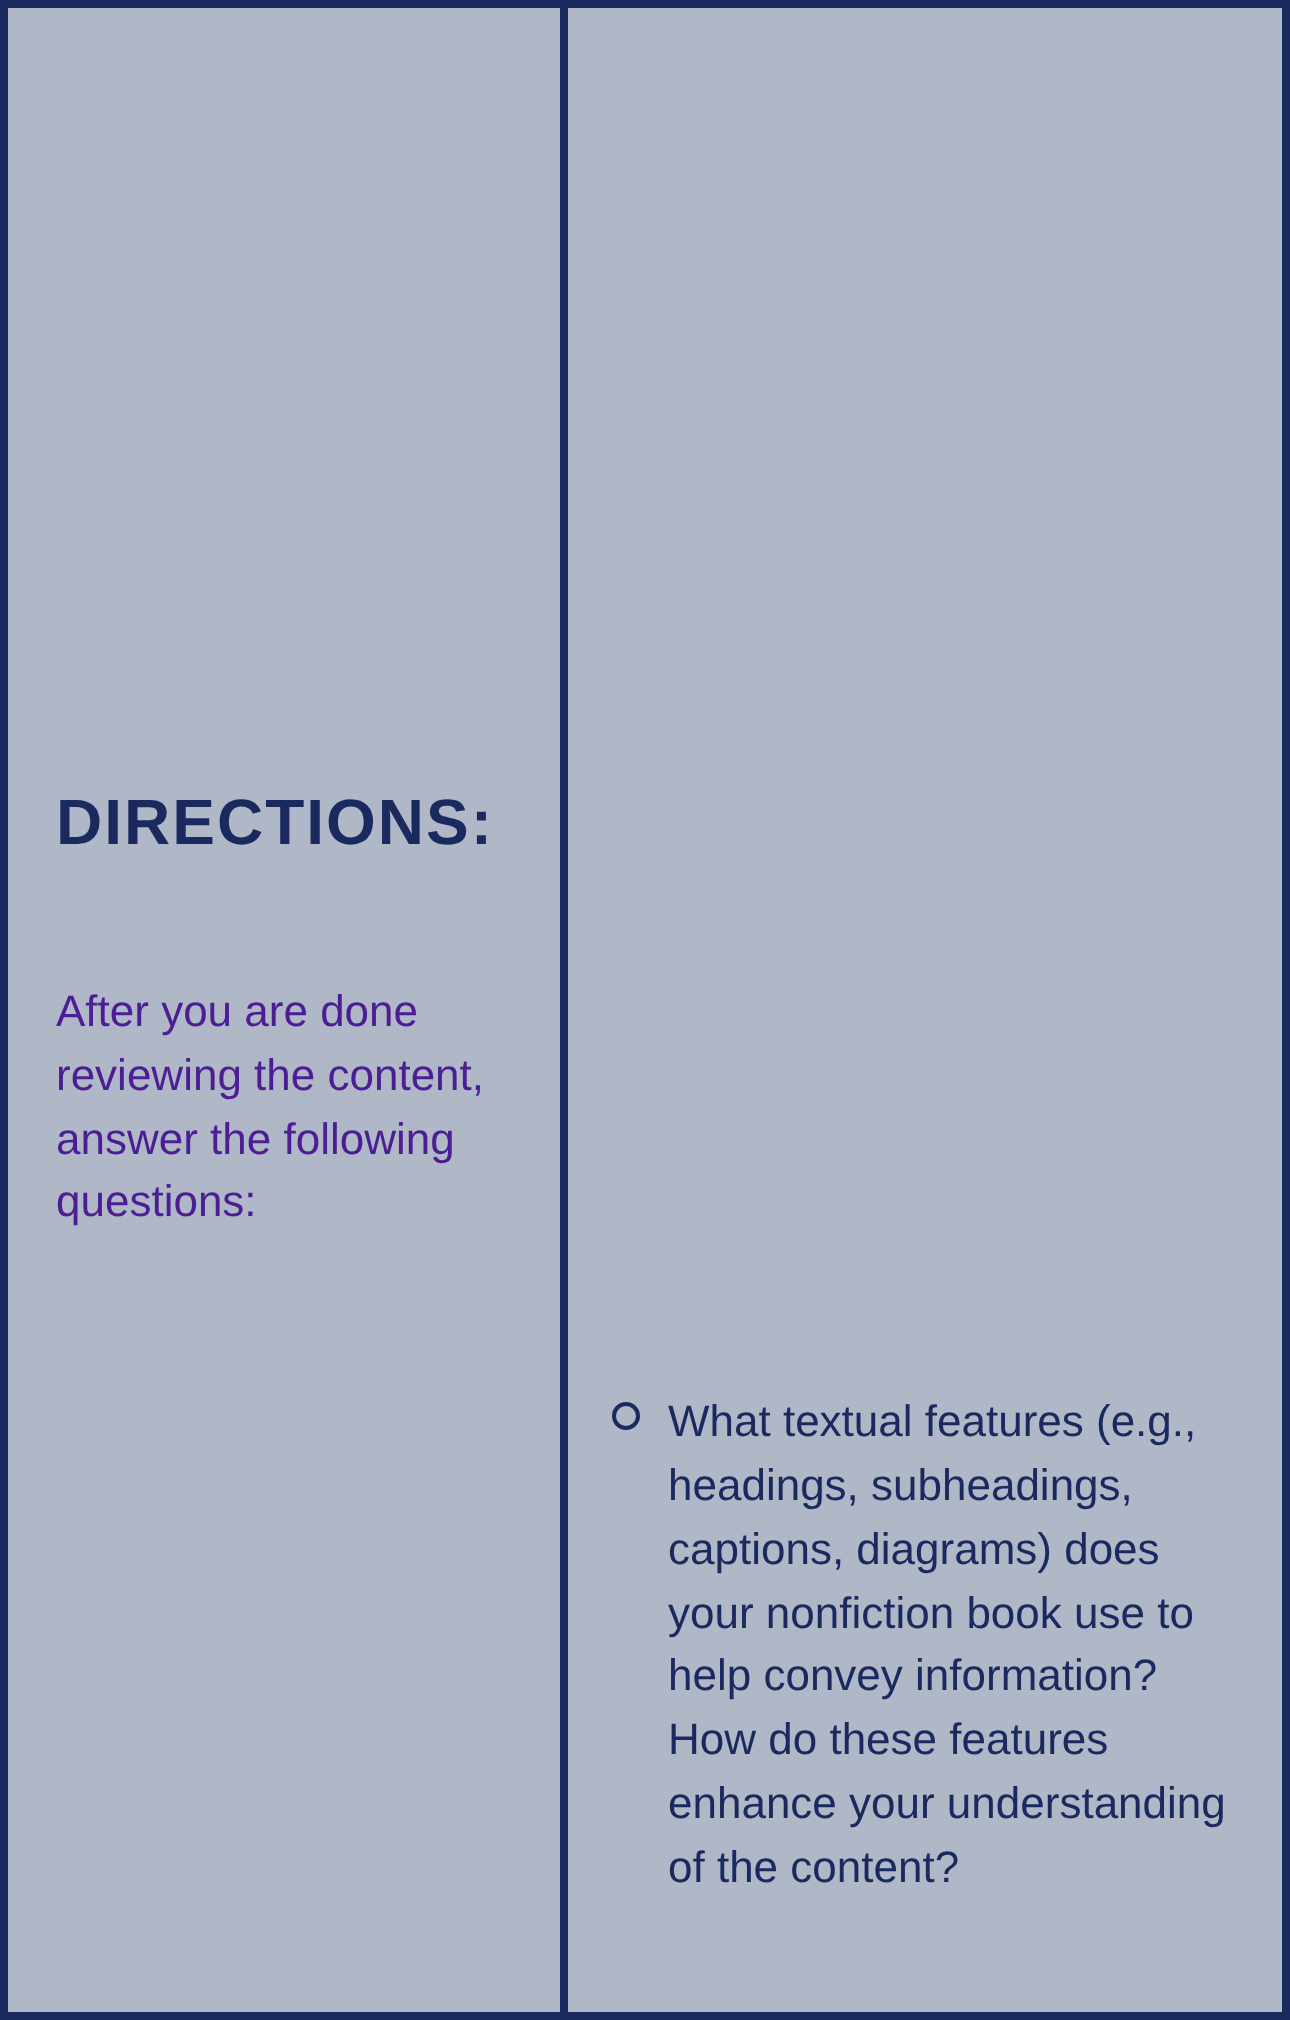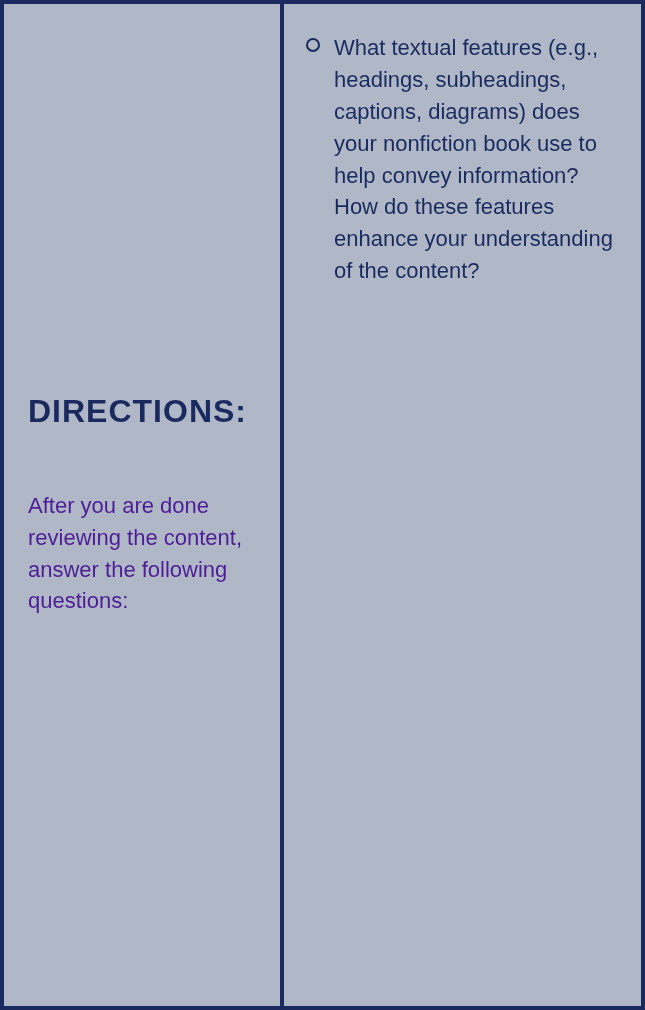--- a/index.html
+++ b/index.html
@@ -51,21 +51,21 @@
       color: #4c1d95;
       line-height: 1.45;
       font-family: Arial, Helvetica, sans-serif;
     }
 
     .right-panel {
       flex: 1;
       padding: 28px 22px 28px 22px;
       display: flex;
       flex-direction: column;
-      justify-content: flex-start;
+      justify-content: flex-end;
       overflow: hidden;
     }
 
     .bullet-list {
       list-style: none;
       padding: 0;
       margin: 0;
     }
 
     .bullet-list li {

